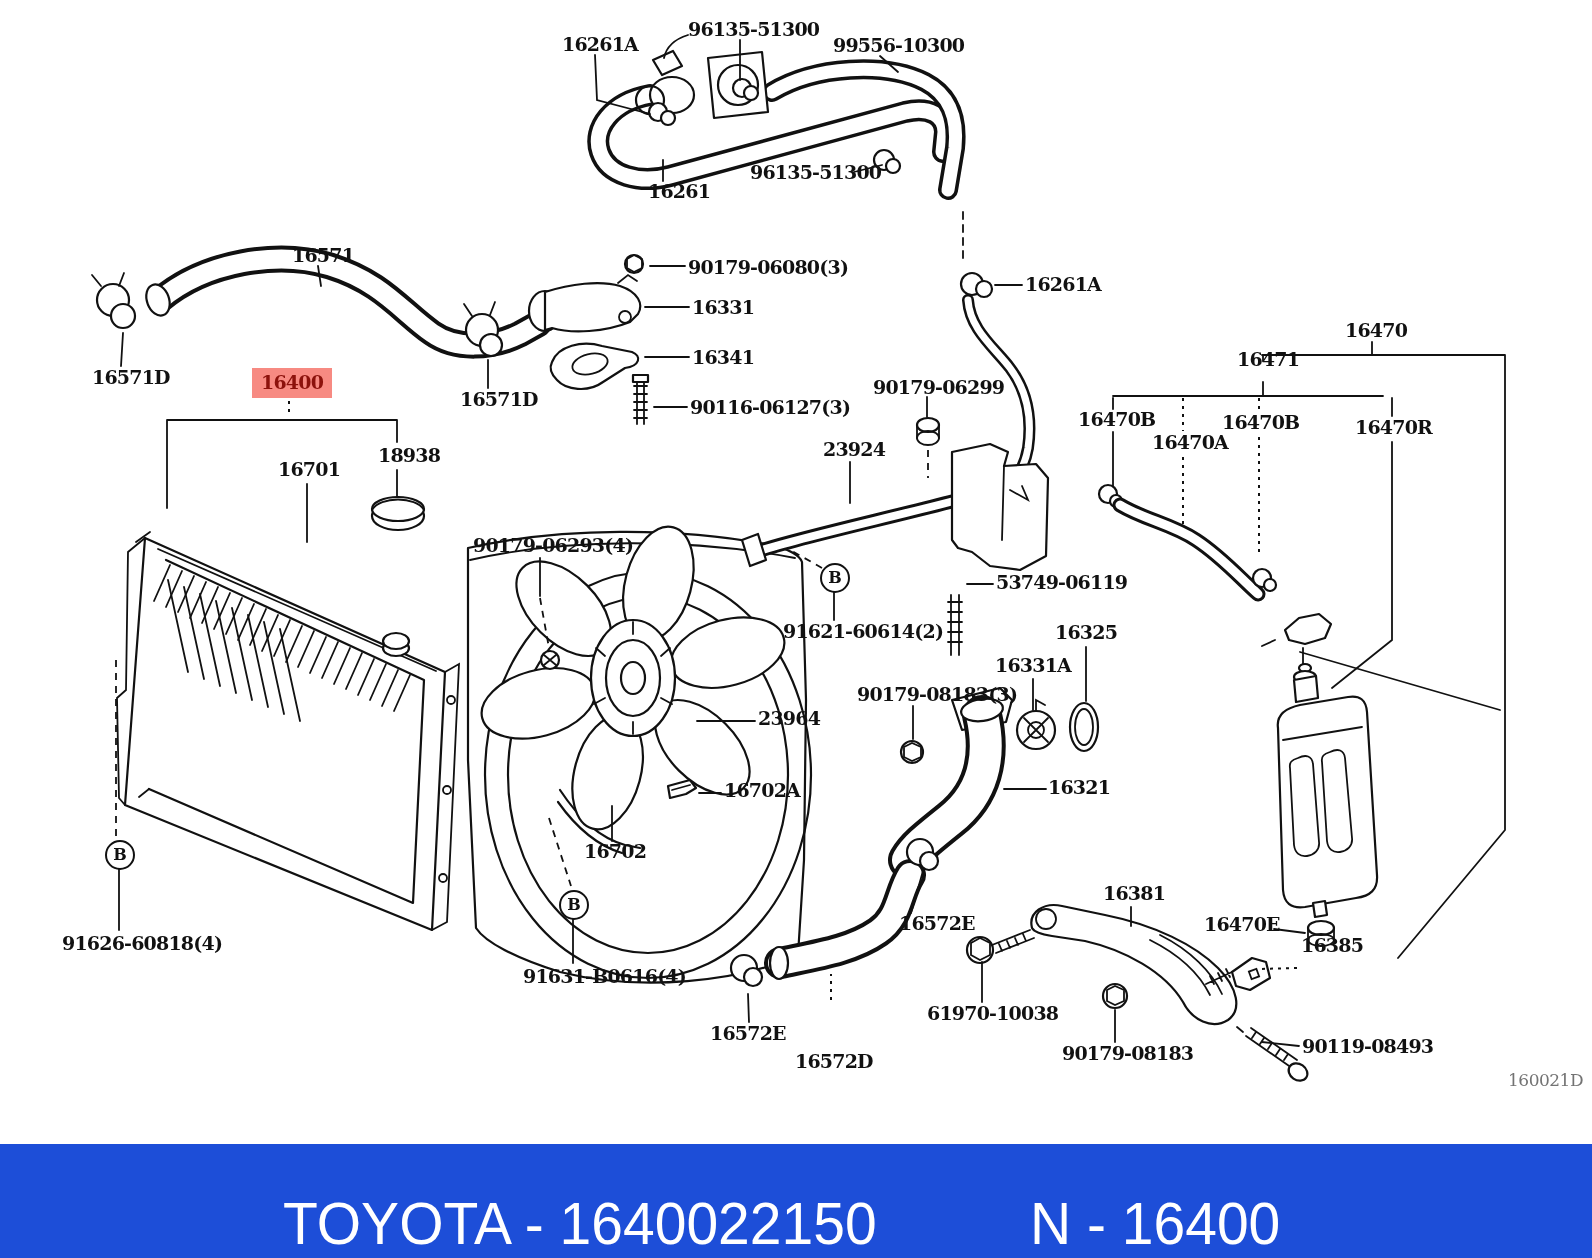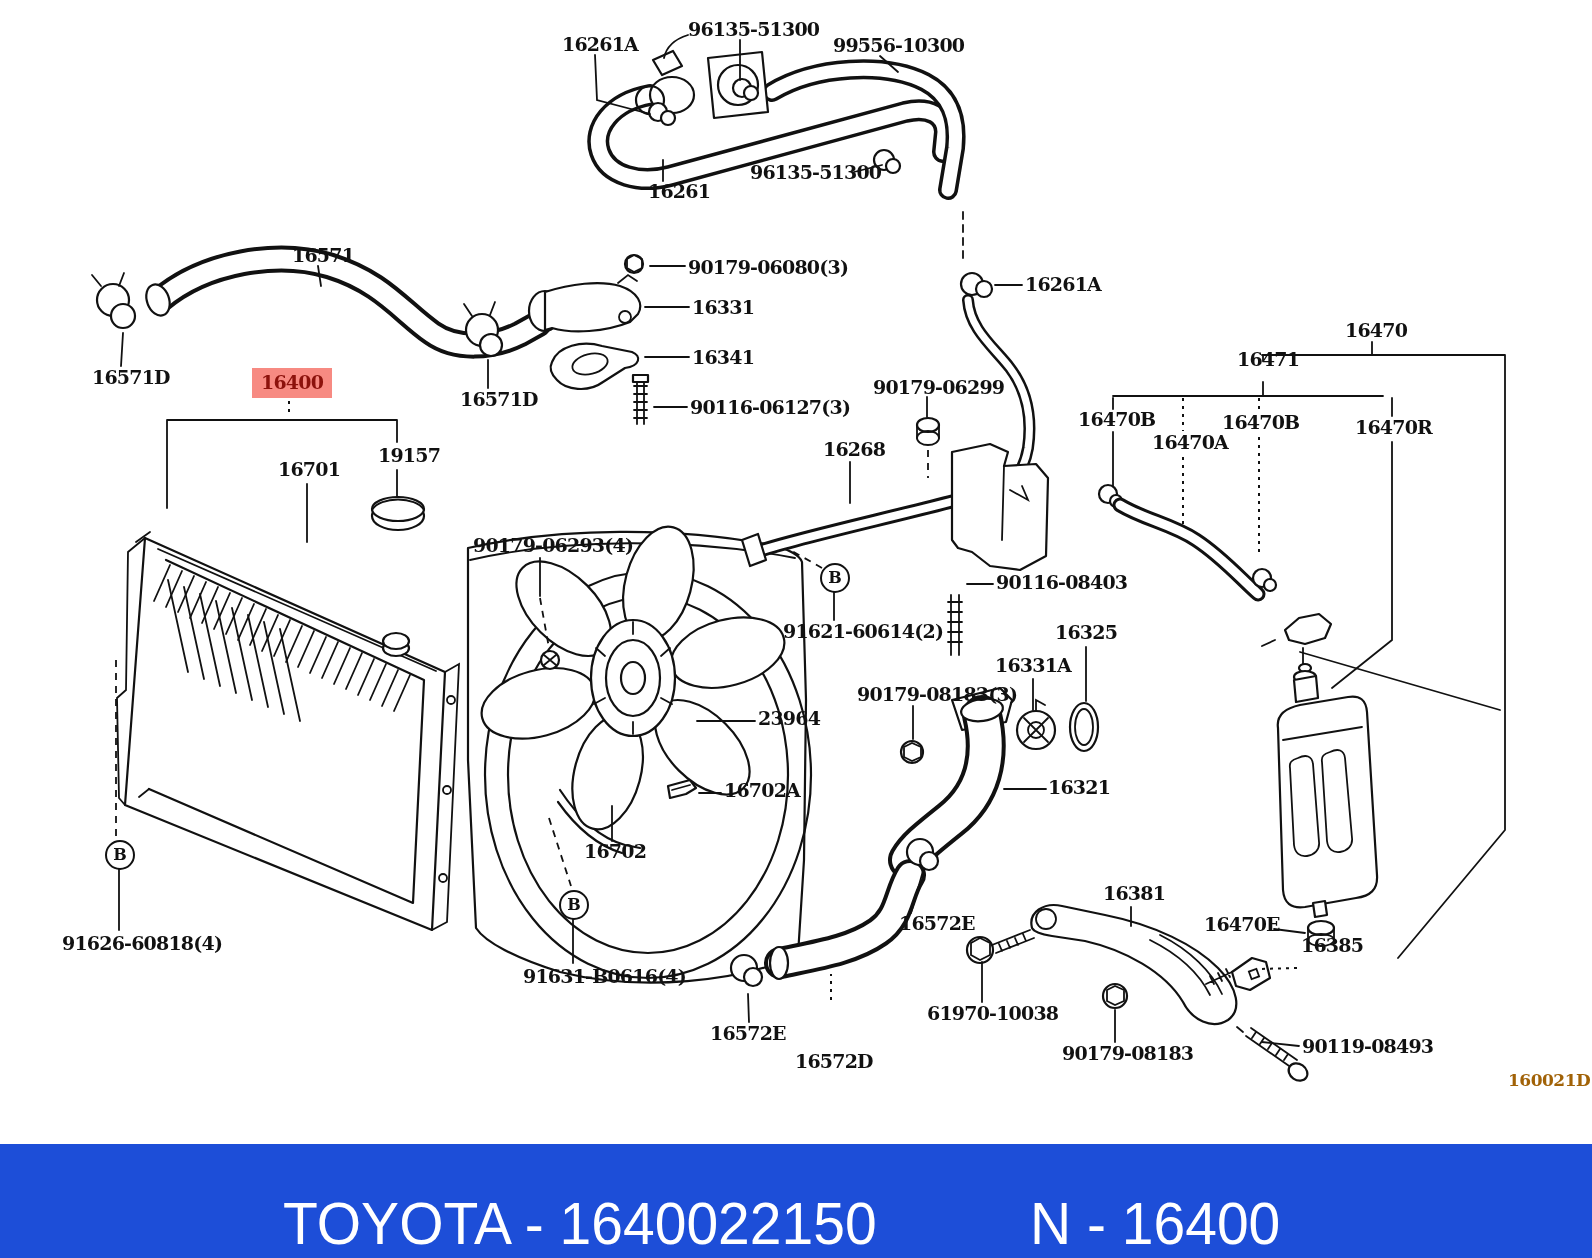--- a/index.html
+++ b/index.html
@@ -10,21 +10,21 @@
   .lnthin{stroke:#111;fill:none;stroke-width:1.8;stroke-linecap:round;}
   .dash{stroke:#111;fill:none;stroke-width:1.8;stroke-dasharray:7 6;}
   .dot{stroke:#111;fill:none;stroke-width:2;stroke-dasharray:3 5;}
   .wfill{fill:#fff;stroke:#111;stroke-width:2.2;stroke-linejoin:round;}
   .lbl{position:absolute;font-weight:bold;font-size:19px;letter-spacing:-0.8px;color:#111;
        white-space:nowrap;line-height:1;cursor:pointer;}
   .hl{background:#f78a82;color:#8c120c;padding:5px 9px 6px;left:252px;top:368px;}
   .callout{position:absolute;width:26px;height:26px;border:2.5px solid #111;border-radius:50%;
            background:#fff;font-size:16px;font-weight:bold;text-align:center;line-height:25px;
            color:#111;}
-  .code{position:absolute;font-weight:bold;font-size:17px;letter-spacing:-0.5px;color:#a16207;
+  .code{position:absolute;font-weight:normal;font-size:17px;letter-spacing:-0.5px;color:#737373;
         white-space:nowrap;line-height:1;}
   .footer{position:absolute;left:0;top:1144px;width:1592px;height:161px;background:#1d4ed8;}
   .footer span{position:absolute;top:50px;color:#fff;font-family:"Liberation Sans",sans-serif;
                font-size:60px;line-height:60px;white-space:nowrap;transform:scaleX(0.95);
                transform-origin:left;}
   .f-left{left:283px;}
   .f-right{left:1030px;}
 </style>
 </head>
 <body>
@@ -282,25 +282,25 @@
 <div class="lbl" style="left:460px;top:390px">16571D</div>
 <div class="lbl" style="left:690px;top:398px">90116-06127(3)</div>
 <div class="lbl" style="left:873px;top:378px">90179-06299</div>
 <div class="lbl" style="left:1025px;top:275px">16261A</div>
 <div class="lbl" style="left:1345px;top:321px">16470</div>
 <div class="lbl" style="left:1237px;top:350px">16471</div>
 <div class="lbl" style="left:1078px;top:410px">16470B</div>
 <div class="lbl" style="left:1152px;top:433px">16470A</div>
 <div class="lbl" style="left:1222px;top:413px">16470B</div>
 <div class="lbl" style="left:1355px;top:418px">16470R</div>
-<div class="lbl" style="left:823px;top:440px">16268</div>
-<div class="lbl" style="left:378px;top:446px">19157</div>
+<div class="lbl" style="left:823px;top:440px">23924</div>
+<div class="lbl" style="left:378px;top:446px">18938</div>
 <div class="lbl" style="left:278px;top:460px">16701</div>
 <div class="lbl" style="left:473px;top:536px">90179-06293(4)</div>
-<div class="lbl" style="left:996px;top:573px">90116-08403</div>
+<div class="lbl" style="left:996px;top:573px">53749-06119</div>
 <div class="lbl" style="left:783px;top:622px">91621-60614(2)</div>
 <div class="lbl" style="left:1055px;top:623px">16325</div>
 <div class="lbl" style="left:995px;top:656px">16331A</div>
 <div class="lbl" style="left:857px;top:685px">90179-08183(3)</div>
 <div class="lbl" style="left:758px;top:709px">23964</div>
 <div class="lbl" style="left:724px;top:781px">16702A</div>
 <div class="lbl" style="left:1048px;top:778px">16321</div>
 <div class="lbl" style="left:584px;top:842px">16702</div>
 <div class="lbl" style="left:1103px;top:884px">16381</div>
 <div class="lbl" style="left:899px;top:914px">16572E</div>

